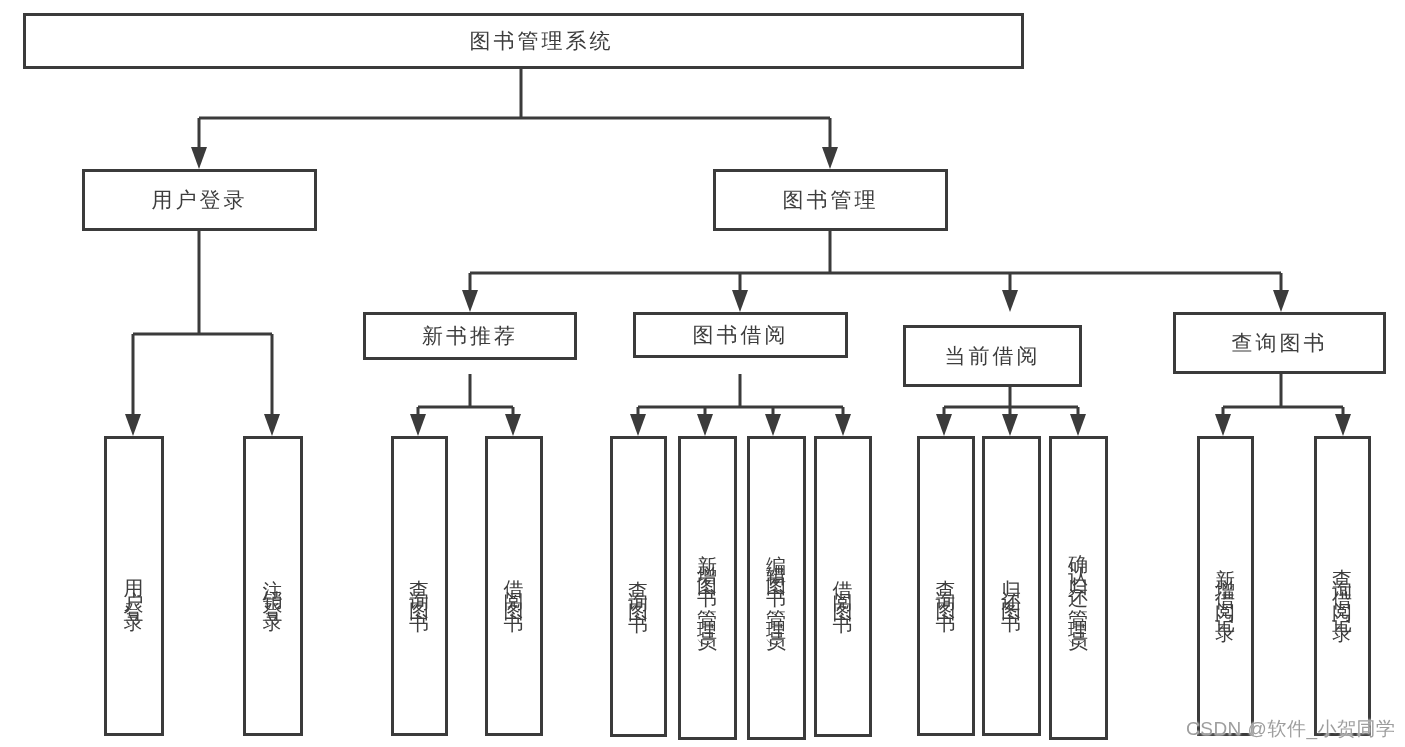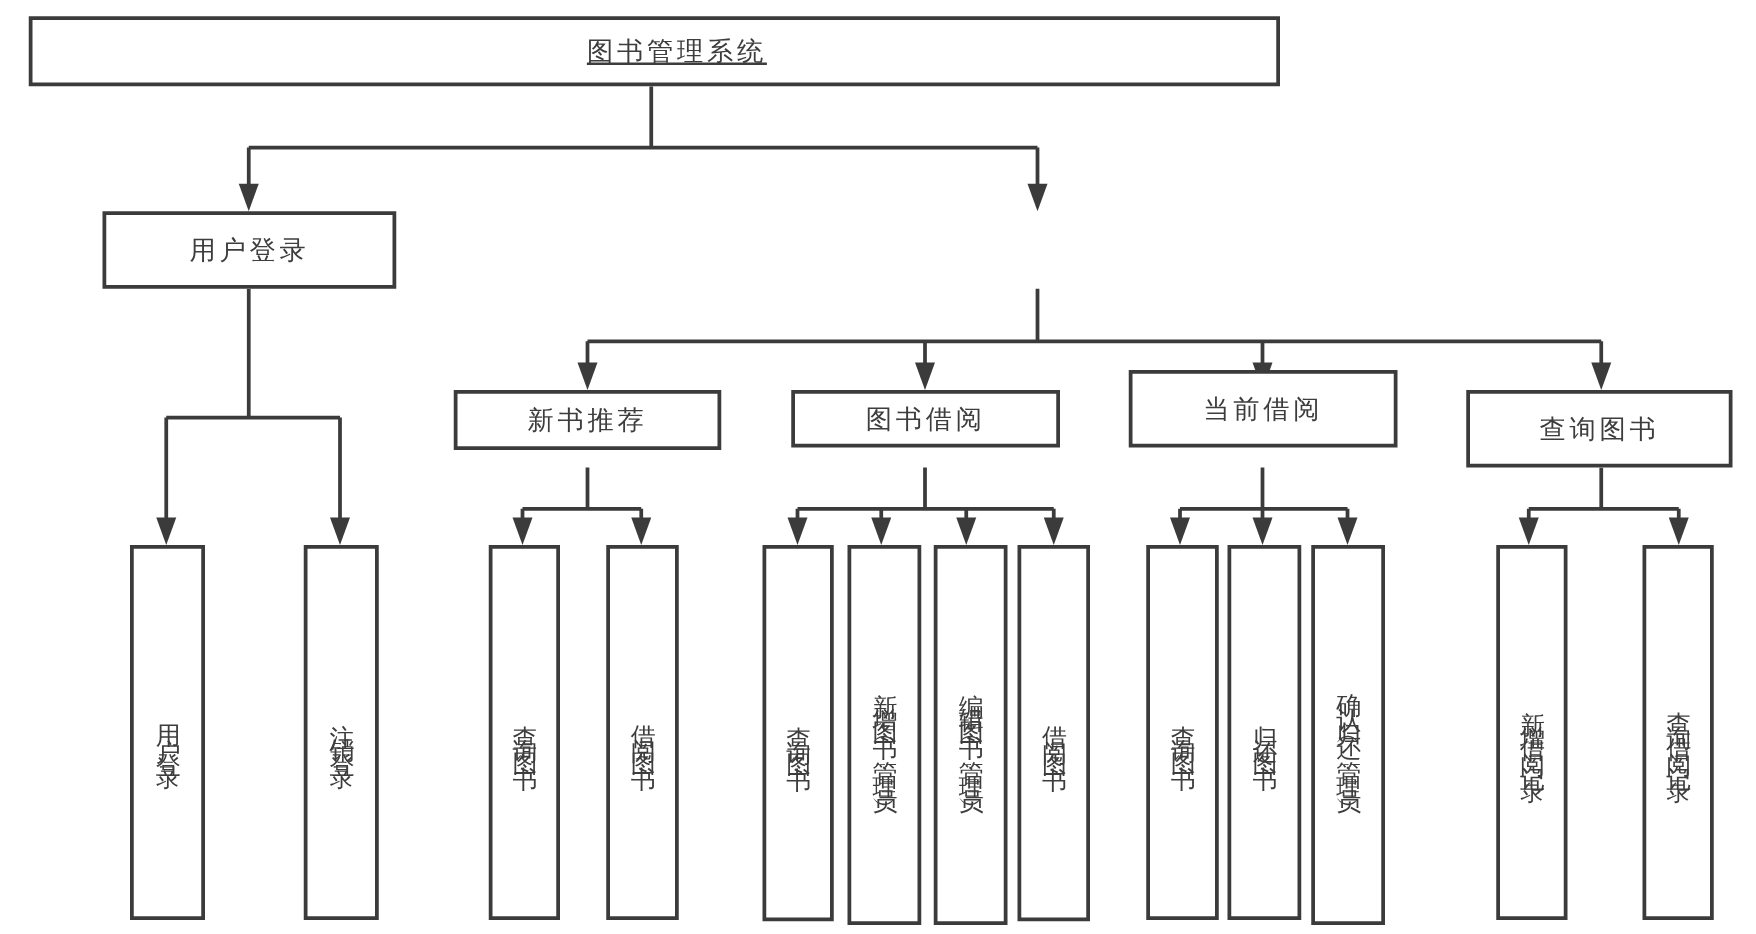--- a/index.html
+++ b/index.html
@@ -7,21 +7,21 @@
     position:relative;width:1405px;height:747px;background:var(--background,#fff);
     font-family:"Liberation Sans","DejaVu Sans",sans-serif;overflow:hidden;
   }
   .connectors{position:absolute;left:0;top:0;z-index:1;}
   .node{
     position:absolute;box-sizing:border-box;background:#fff;
     border:3px solid var(--line,#3b3b3b);color:var(--text,#3d3d3d);
     display:flex;align-items:center;justify-content:center;
     font-size:21px;letter-spacing:3px;z-index:2;white-space:nowrap;
   }
-  .node.root{left:23px;top:13px;width:1001px;height:56px;padding-left:36px;text-decoration:underline;}
+  .node.root{left:23px;top:13px;width:1001px;height:56px;padding-left:36px;}
   .leaf{
     position:absolute;box-sizing:border-box;background:#fff;top:436px;height:300px;
     border:3px solid var(--line,#3b3b3b);color:var(--text,#3d3d3d);
     display:flex;align-items:center;justify-content:center;z-index:2;
   }
   .leaf .vt{
     writing-mode:vertical-rl;text-orientation:mixed;
     font-size:20px;line-height:1;letter-spacing:0.55em;
   }
   .watermark{
@@ -67,24 +67,25 @@
       <use href="#arw" transform="translate(1010,436)"></use>
       <use href="#arw" transform="translate(1078,436)"></use>
       <use href="#arw" transform="translate(1223,436)"></use>
       <use href="#arw" transform="translate(1343,436)"></use>
     </g>
   </svg>
 
   <div class="node root">图书管理系统</div>
 
   <div class="node" style="left:82px;top:169px;width:235px;height:62px">用户登录</div>
+  <div class="node" style="left:713px;top:169px;width:235px;height:62px">图书管理</div>
 
   <div class="node" style="left:363px;top:312px;width:214px;height:48px">新书推荐</div>
   <div class="node" style="left:633px;top:312px;width:215px;height:46px">图书借阅</div>
-  <div class="node" style="left:903px;top:296px;width:215px;height:62px">当前借阅</div>
+  <div class="node" style="left:903px;top:325px;width:179px;height:62px">当前借阅</div>
   <div class="node" style="left:1173px;top:312px;width:213px;height:62px">查询图书</div>
 
   <div class="leaf" style="left:104px;width:60px">
     <span class="vt">用户登录</span>
   </div>
   <div class="leaf" style="left:243px;width:60px">
     <span class="vt">注销登录</span>
   </div>
 
   <div class="leaf" style="left:391px;width:57px">
@@ -117,14 +118,15 @@
     <span class="vt">确认归还（管理员）</span>
   </div>
 
   <div class="leaf" style="left:1197px;width:57px">
     <span class="vt">新增借阅记录</span>
   </div>
   <div class="leaf" style="left:1314px;width:57px">
     <span class="vt">查询借阅记录</span>
   </div>
 
+  <div class="watermark">CSDN @软件_小贺同学</div>
 
 </div>
 
 </body></html>

